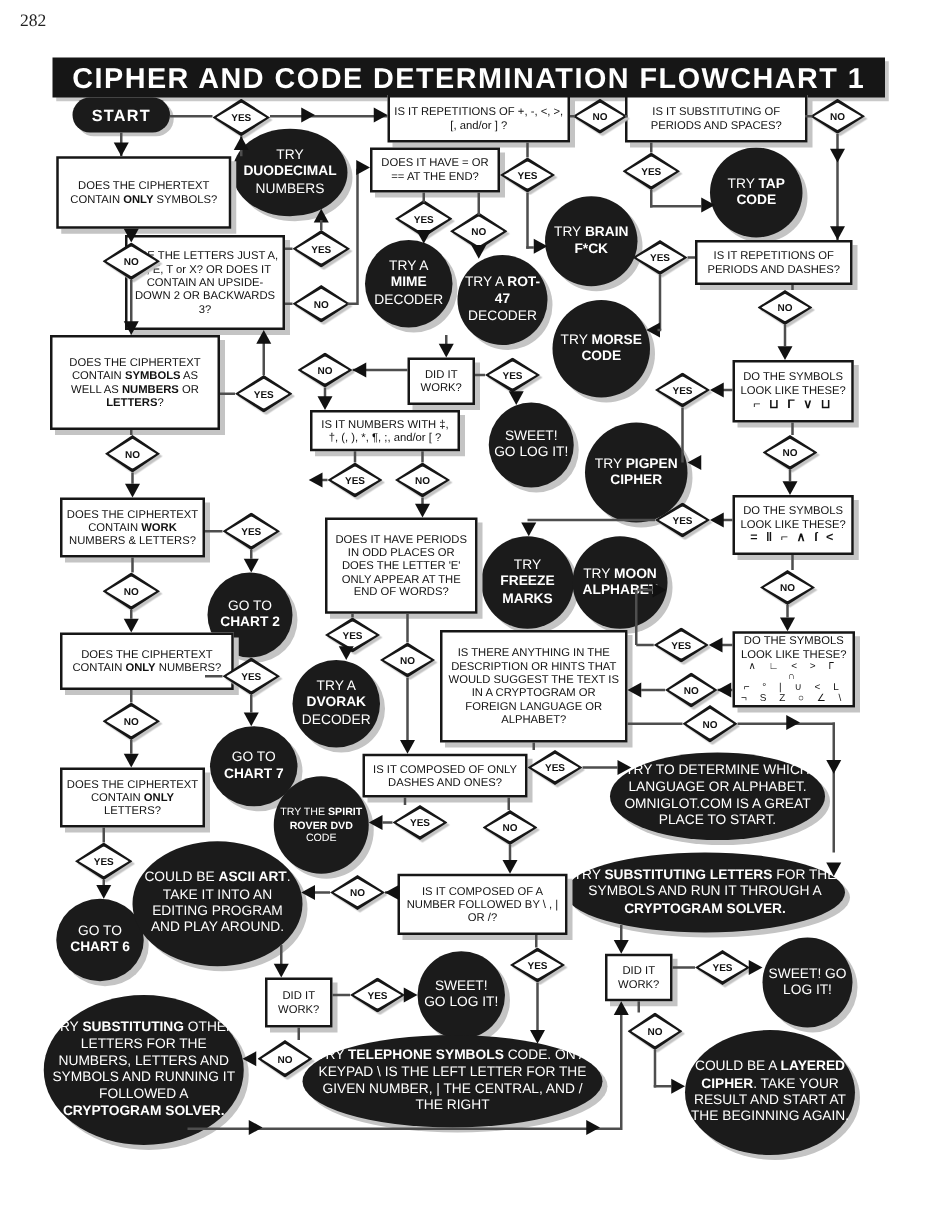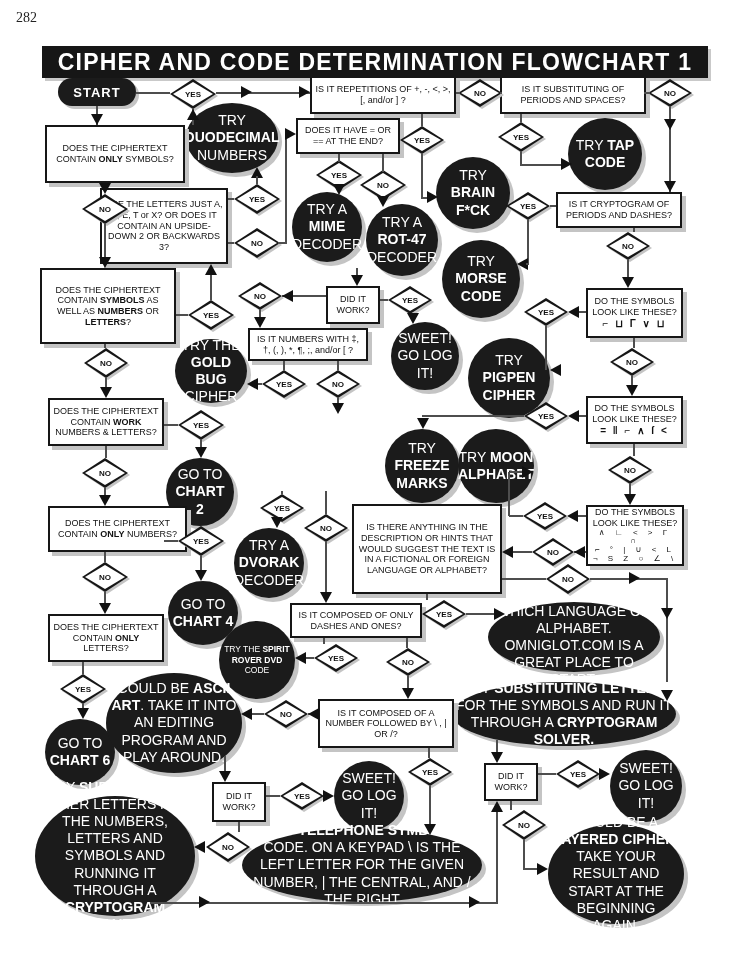--- a/index.html
+++ b/index.html
@@ -6,21 +6,21 @@
   #page{position:relative;width:750px;height:971px;background:#fff;overflow:hidden;
         font-family:"Liberation Sans",sans-serif;color:#111}
   .pagenum{position:absolute;font-family:"Liberation Serif",serif;font-size:14px;color:#222}
   .titlebar{position:absolute;background:#161616;color:#fff;display:flex;align-items:center;justify-content:center;
         font-weight:700;font-size:23px;letter-spacing:1.2px;white-space:nowrap;box-shadow:3px 3px 0 #c9c9c9}
   .box{position:absolute;background:#fff;border:2px solid #161616;box-shadow:4px 4px 0 #c4c4c4;
         display:flex;align-items:center;justify-content:center;text-align:center;
         font-size:9px;line-height:1.18;padding:2px 3px;box-sizing:border-box}
   .circ{position:absolute;background:#1b1b1b;color:#fff;border-radius:50%;box-shadow:4px 4px 0 #c4c4c4;
         display:flex;flex-direction:column;align-items:center;justify-content:center;text-align:center;
-        font-size:14px;line-height:1.22;padding:4px;box-sizing:border-box}
+        font-size:11px;line-height:1.22;padding:4px;box-sizing:border-box}
   .pill{position:absolute;background:#1b1b1b;color:#fff;border-radius:14px;box-shadow:3px 3px 0 #c4c4c4;
         display:flex;align-items:center;justify-content:center;font-weight:700;font-size:13px;letter-spacing:1px}
   .dia{position:absolute;display:flex;align-items:center;justify-content:center;
         filter:drop-shadow(2px 2px 0 #c4c4c4);font-size:8px;font-weight:700}
   .dia::before{content:"";position:absolute;inset:0;background:#161616;clip-path:polygon(50% 0,100% 50%,50% 100%,0 50%)}
   .dia::after{content:"";position:absolute;inset:3px;background:#fff;clip-path:polygon(50% 0,100% 50%,50% 100%,0 50%)}
   .dia span{position:relative;z-index:1}
   .hl,.vl{position:absolute;background:#4e4e4e}
   .hl{height:2px}.vl{width:2px}
   .ar{position:absolute;width:0;height:0}
@@ -57,37 +57,34 @@
     </div>
   <div class="circ" style="left:442px;top:240px;width:78px;height:78px">
       <span><span>TRY </span><span class="b">MORSE CODE</span></span>
     </div>
   <div class="circ" style="left:391px;top:322px;width:68px;height:68px">
       <span><span>SWEET! GO LOG IT!</span></span>
     </div>
   <div class="circ" style="left:468px;top:338px;width:82px;height:80px">
       <span><span>TRY </span><span class="b">PIGPEN CIPHER</span></span>
     </div>
-  <div class="circ" style="left:175px;top:339px;width:72px;height:64px">
-      <span><span>TRY THE </span><span class="b">GOLD BUG</span><span> CIPHER</span></span>
-    </div>
   <div class="circ" style="left:166px;top:458px;width:68px;height:68px">
       <span><span>GO TO </span><span class="b">CHART 2</span></span>
     </div>
   <div class="circ" style="left:385px;top:429px;width:74px;height:74px">
       <span><span>TRY </span><span class="b">FREEZE MARKS</span></span>
     </div>
   <div class="circ" style="left:458px;top:429px;width:76px;height:74px">
       <span><span>TRY </span><span class="b">MOON ALPHABET</span></span>
     </div>
   <div class="circ" style="left:234px;top:528px;width:70px;height:70px">
       <span><span>TRY A </span><span class="b">DVORAK</span><span> DECODER</span></span>
     </div>
   <div class="circ" style="left:168px;top:581px;width:70px;height:64px">
-      <span><span>GO TO </span><span class="b">CHART 4</span></span>
+      <span><span>GO TO </span><span class="b">CHART 7</span></span>
     </div>
   <div class="circ" style="left:219px;top:621px;width:76px;height:78px;font-size:8.5px">
       <span><span>TRY THE </span><span class="b">SPIRIT ROVER</span><span> </span><span class="b">DVD</span><span> CODE</span></span>
     </div>
   <div class="circ" style="left:45px;top:719px;width:70px;height:66px">
       <span><span>GO TO </span><span class="b">CHART 6</span></span>
     </div>
   <div class="circ" style="left:106px;top:673px;width:136px;height:100px">
       <span><span>COULD BE </span><span class="b">ASCII ART</span><span>. TAKE IT INTO AN EDITING PROGRAM AND PLAY AROUND.</span></span>
     </div>
@@ -100,21 +97,21 @@
   <div class="circ" style="left:334px;top:761px;width:70px;height:70px">
       <span><span>SWEET! GO LOG IT!</span></span>
     </div>
   <div class="circ" style="left:610px;top:750px;width:72px;height:72px">
       <span><span>SWEET! GO LOG IT!</span></span>
     </div>
   <div class="circ" style="left:242px;top:828px;width:240px;height:74px">
       <span><span>TRY </span><span class="b">TELEPHONE SYMBOLS</span><span> CODE. ON A KEYPAD \ IS THE LEFT LETTER FOR THE GIVEN NUMBER, | THE CENTRAL, AND / THE RIGHT</span></span>
     </div>
   <div class="circ" style="left:35px;top:796px;width:160px;height:120px">
-      <span><span>TRY </span><span class="b">SUBSTITUTING</span><span> OTHER LETTERS FOR THE NUMBERS, LETTERS AND SYMBOLS AND RUNNING IT THROUGH A </span><span class="b">CRYPTOGRAM SOLVER.</span></span>
+      <span><span>TRY </span><span class="b">SUBSTITUTING</span><span> OTHER LETTERS FOR THE NUMBERS, LETTERS AND SYMBOLS AND RUNNING IT FOLLOWED A </span><span class="b">CRYPTOGRAM SOLVER.</span></span>
     </div>
   <div class="circ" style="left:548px;top:824px;width:136px;height:100px">
       <span><span>COULD BE A </span><span class="b">LAYERED CIPHER</span><span>. TAKE YOUR RESULT AND START AT THE BEGINNING AGAIN.</span></span>
     </div>
 
   <div class="box" style="left:45px;top:125px;width:140px;height:58px">
       <span><span>DOES THE CIPHERTEXT CONTAIN </span><span class="b">ONLY</span><span> SYMBOLS?</span></span>
     </div>
   <div class="box" style="left:100px;top:188px;width:128px;height:76px">
       <span><span>ARE THE LETTERS JUST A, B, E, T or X? OR DOES IT CONTAIN AN UPSIDE-DOWN 2 OR BACKWARDS 3?</span></span>
@@ -122,21 +119,21 @@
   <div class="box" style="left:310px;top:76px;width:146px;height:38px">
       <span><span>IS IT REPETITIONS OF +, -, &lt;, &gt;, [, and/or ] ?</span></span>
     </div>
   <div class="box" style="left:296px;top:118px;width:104px;height:36px">
       <span><span>DOES IT HAVE = OR == AT THE END?</span></span>
     </div>
   <div class="box" style="left:500px;top:76px;width:146px;height:38px">
       <span><span>IS IT SUBSTITUTING OF PERIODS AND SPACES?</span></span>
     </div>
   <div class="box" style="left:556px;top:192px;width:126px;height:36px">
-      <span><span>IS IT CRYPTOGRAM OF PERIODS AND DASHES?</span></span>
+      <span><span>IS IT REPETITIONS OF PERIODS AND DASHES?</span></span>
     </div>
   <div class="box" style="left:40px;top:268px;width:136px;height:76px">
       <span><span>DOES THE CIPHERTEXT CONTAIN </span><span class="b">SYMBOLS</span><span> AS WELL AS </span><span class="b">NUMBERS</span><span> OR </span><span class="b">LETTERS</span><span>?</span></span>
     </div>
   <div class="box" style="left:326px;top:286px;width:54px;height:38px">
       <span><span>DID IT WORK?</span></span>
     </div>
   <div class="box" style="left:248px;top:328px;width:120px;height:33px">
       <span><span>IS IT NUMBERS WITH ‡, †, (, ), *, ¶, ;, and/or [ ?</span></span>
     </div>
@@ -156,22 +153,25 @@
     </div>
   <div class="box" style="left:48px;top:398px;width:116px;height:48px">
       <span><span>DOES THE CIPHERTEXT CONTAIN </span><span class="b">WORK</span><span> NUMBERS &amp; LETTERS?</span></span>
     </div>
   <div class="box" style="left:48px;top:506px;width:139px;height:46px">
       <span><span>DOES THE CIPHERTEXT CONTAIN </span><span class="b">ONLY</span><span> NUMBERS?</span></span>
     </div>
   <div class="box" style="left:48px;top:614px;width:116px;height:48px">
       <span><span>DOES THE CIPHERTEXT CONTAIN </span><span class="b">ONLY</span><span> LETTERS?</span></span>
     </div>
+  <div class="box" style="left:260px;top:414px;width:122px;height:77px">
+      <span><span>DOES IT HAVE PERIODS IN ODD PLACES OR DOES THE LETTER 'E' ONLY APPEAR AT THE END OF WORDS?</span></span>
+    </div>
   <div class="box" style="left:352px;top:504px;width:150px;height:90px">
-      <span><span>IS THERE ANYTHING IN THE DESCRIPTION OR HINTS THAT WOULD SUGGEST THE TEXT IS IN A FICTIONAL OR FOREIGN LANGUAGE OR ALPHABET?</span></span>
+      <span><span>IS THERE ANYTHING IN THE DESCRIPTION OR HINTS THAT WOULD SUGGEST THE TEXT IS IN A CRYPTOGRAM OR FOREIGN LANGUAGE OR ALPHABET?</span></span>
     </div>
   <div class="box" style="left:290px;top:603px;width:132px;height:35px">
       <span><span>IS IT COMPOSED OF ONLY DASHES AND ONES?</span></span>
     </div>
   <div class="box" style="left:318px;top:699px;width:136px;height:49px">
       <span><span>IS IT COMPOSED OF A NUMBER FOLLOWED BY \ , | OR /?</span></span>
     </div>
   <div class="box" style="left:212px;top:782px;width:54px;height:40px">
       <span><span>DID IT WORK?</span></span>
     </div>

